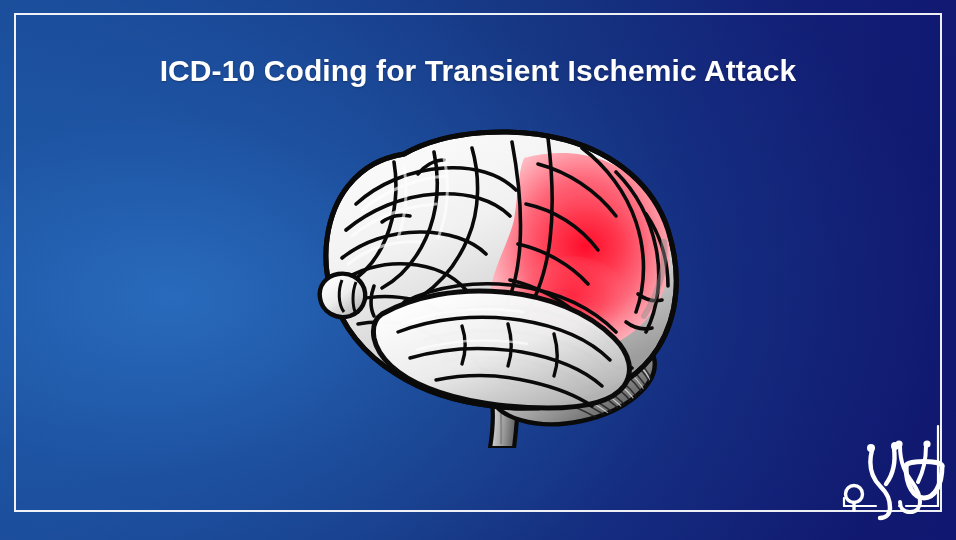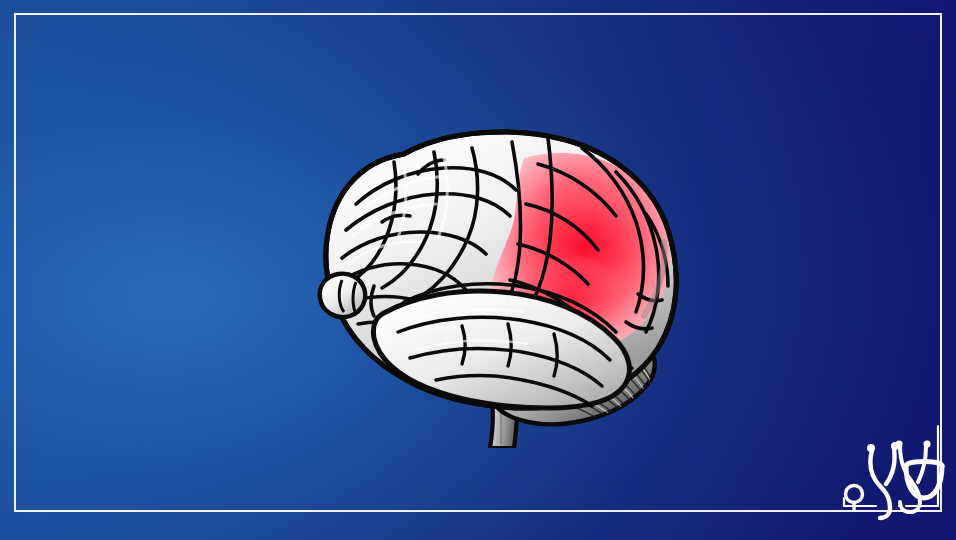--- a/index.html
+++ b/index.html
@@ -60,20 +60,21 @@
   }
   #logo-svg{display:block;width:104px;height:104px;}
 </style>
 </head>
 <body>
 
 <div id="slide">
 
   <div id="frame"></div>
 
+  <div id="title">ICD-10 Coding for Transient Ischemic Attack</div>
 
   <div id="brain-wrap">
     <svg id="brain-svg" viewBox="0 0 400 330" xmlns="http://www.w3.org/2000/svg">
       <defs>
 
         <linearGradient id="cortexG" x1="0" y1="0" x2="0.55" y2="1">
           <stop offset="0%" stop-color="#ffffff"></stop>
           <stop offset="42%" stop-color="#f1f1f1"></stop>
           <stop offset="78%" stop-color="#cdcdcd"></stop>
           <stop offset="100%" stop-color="#9d9d9d"></stop>

